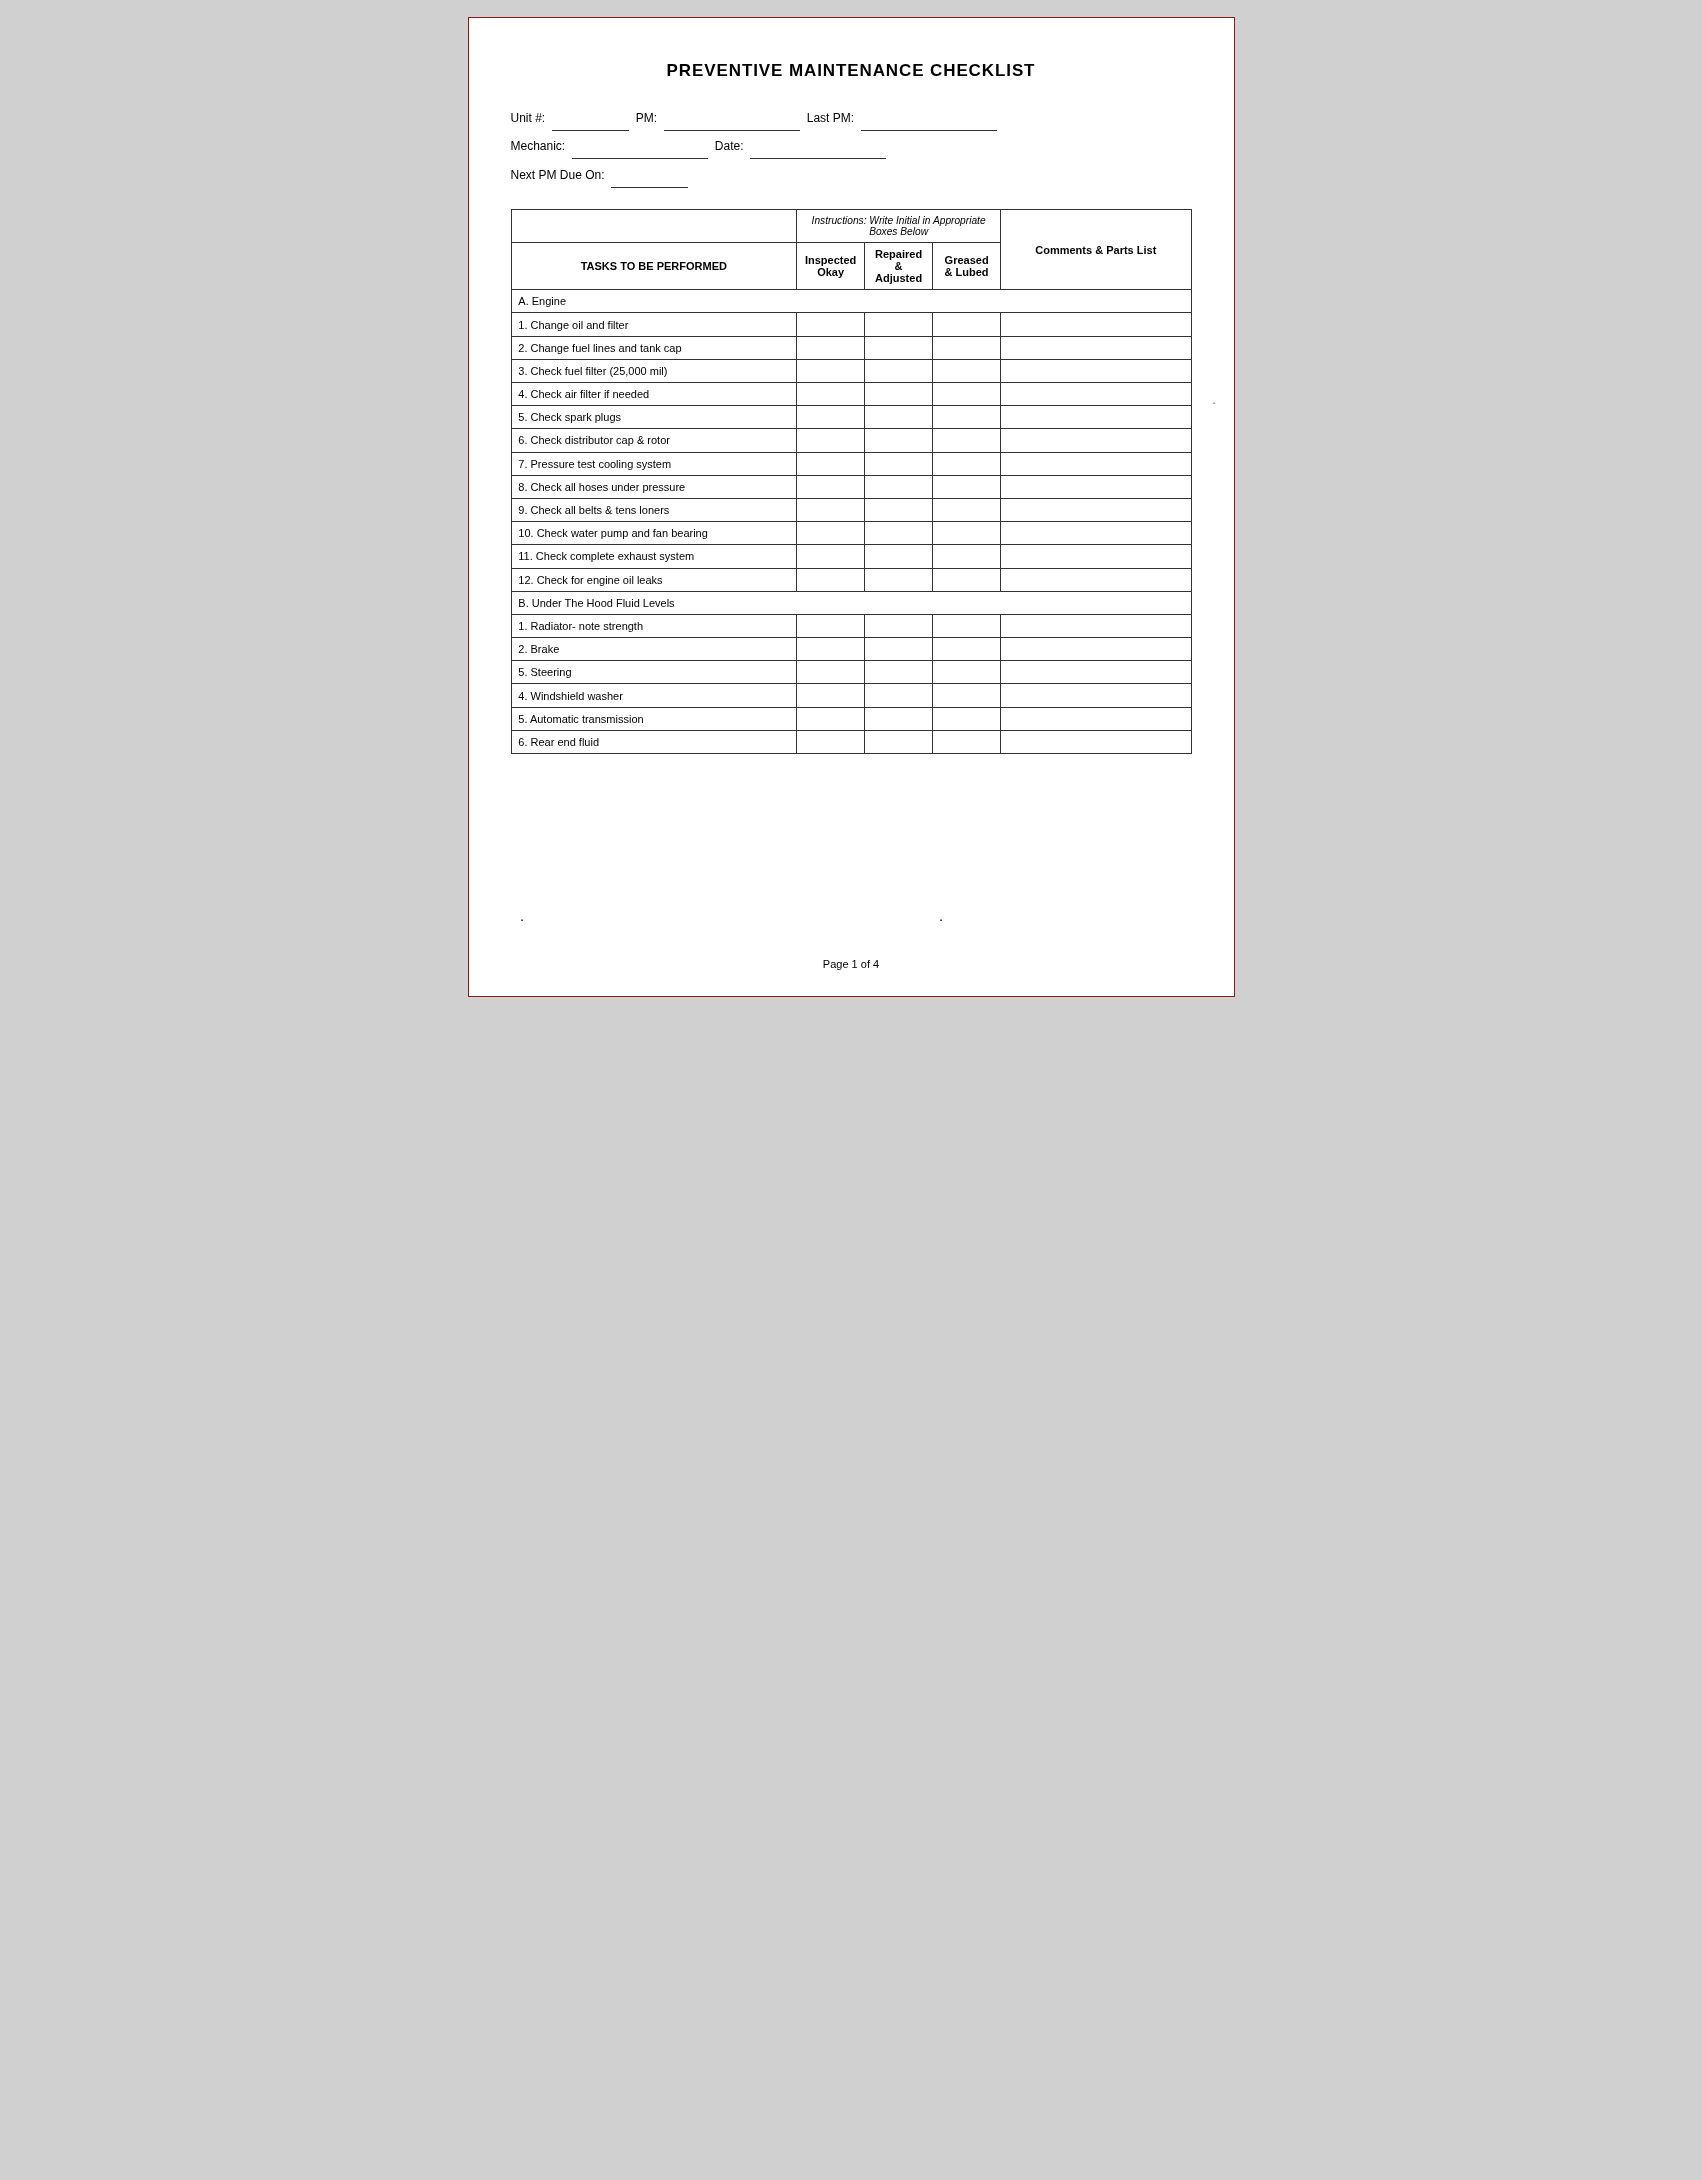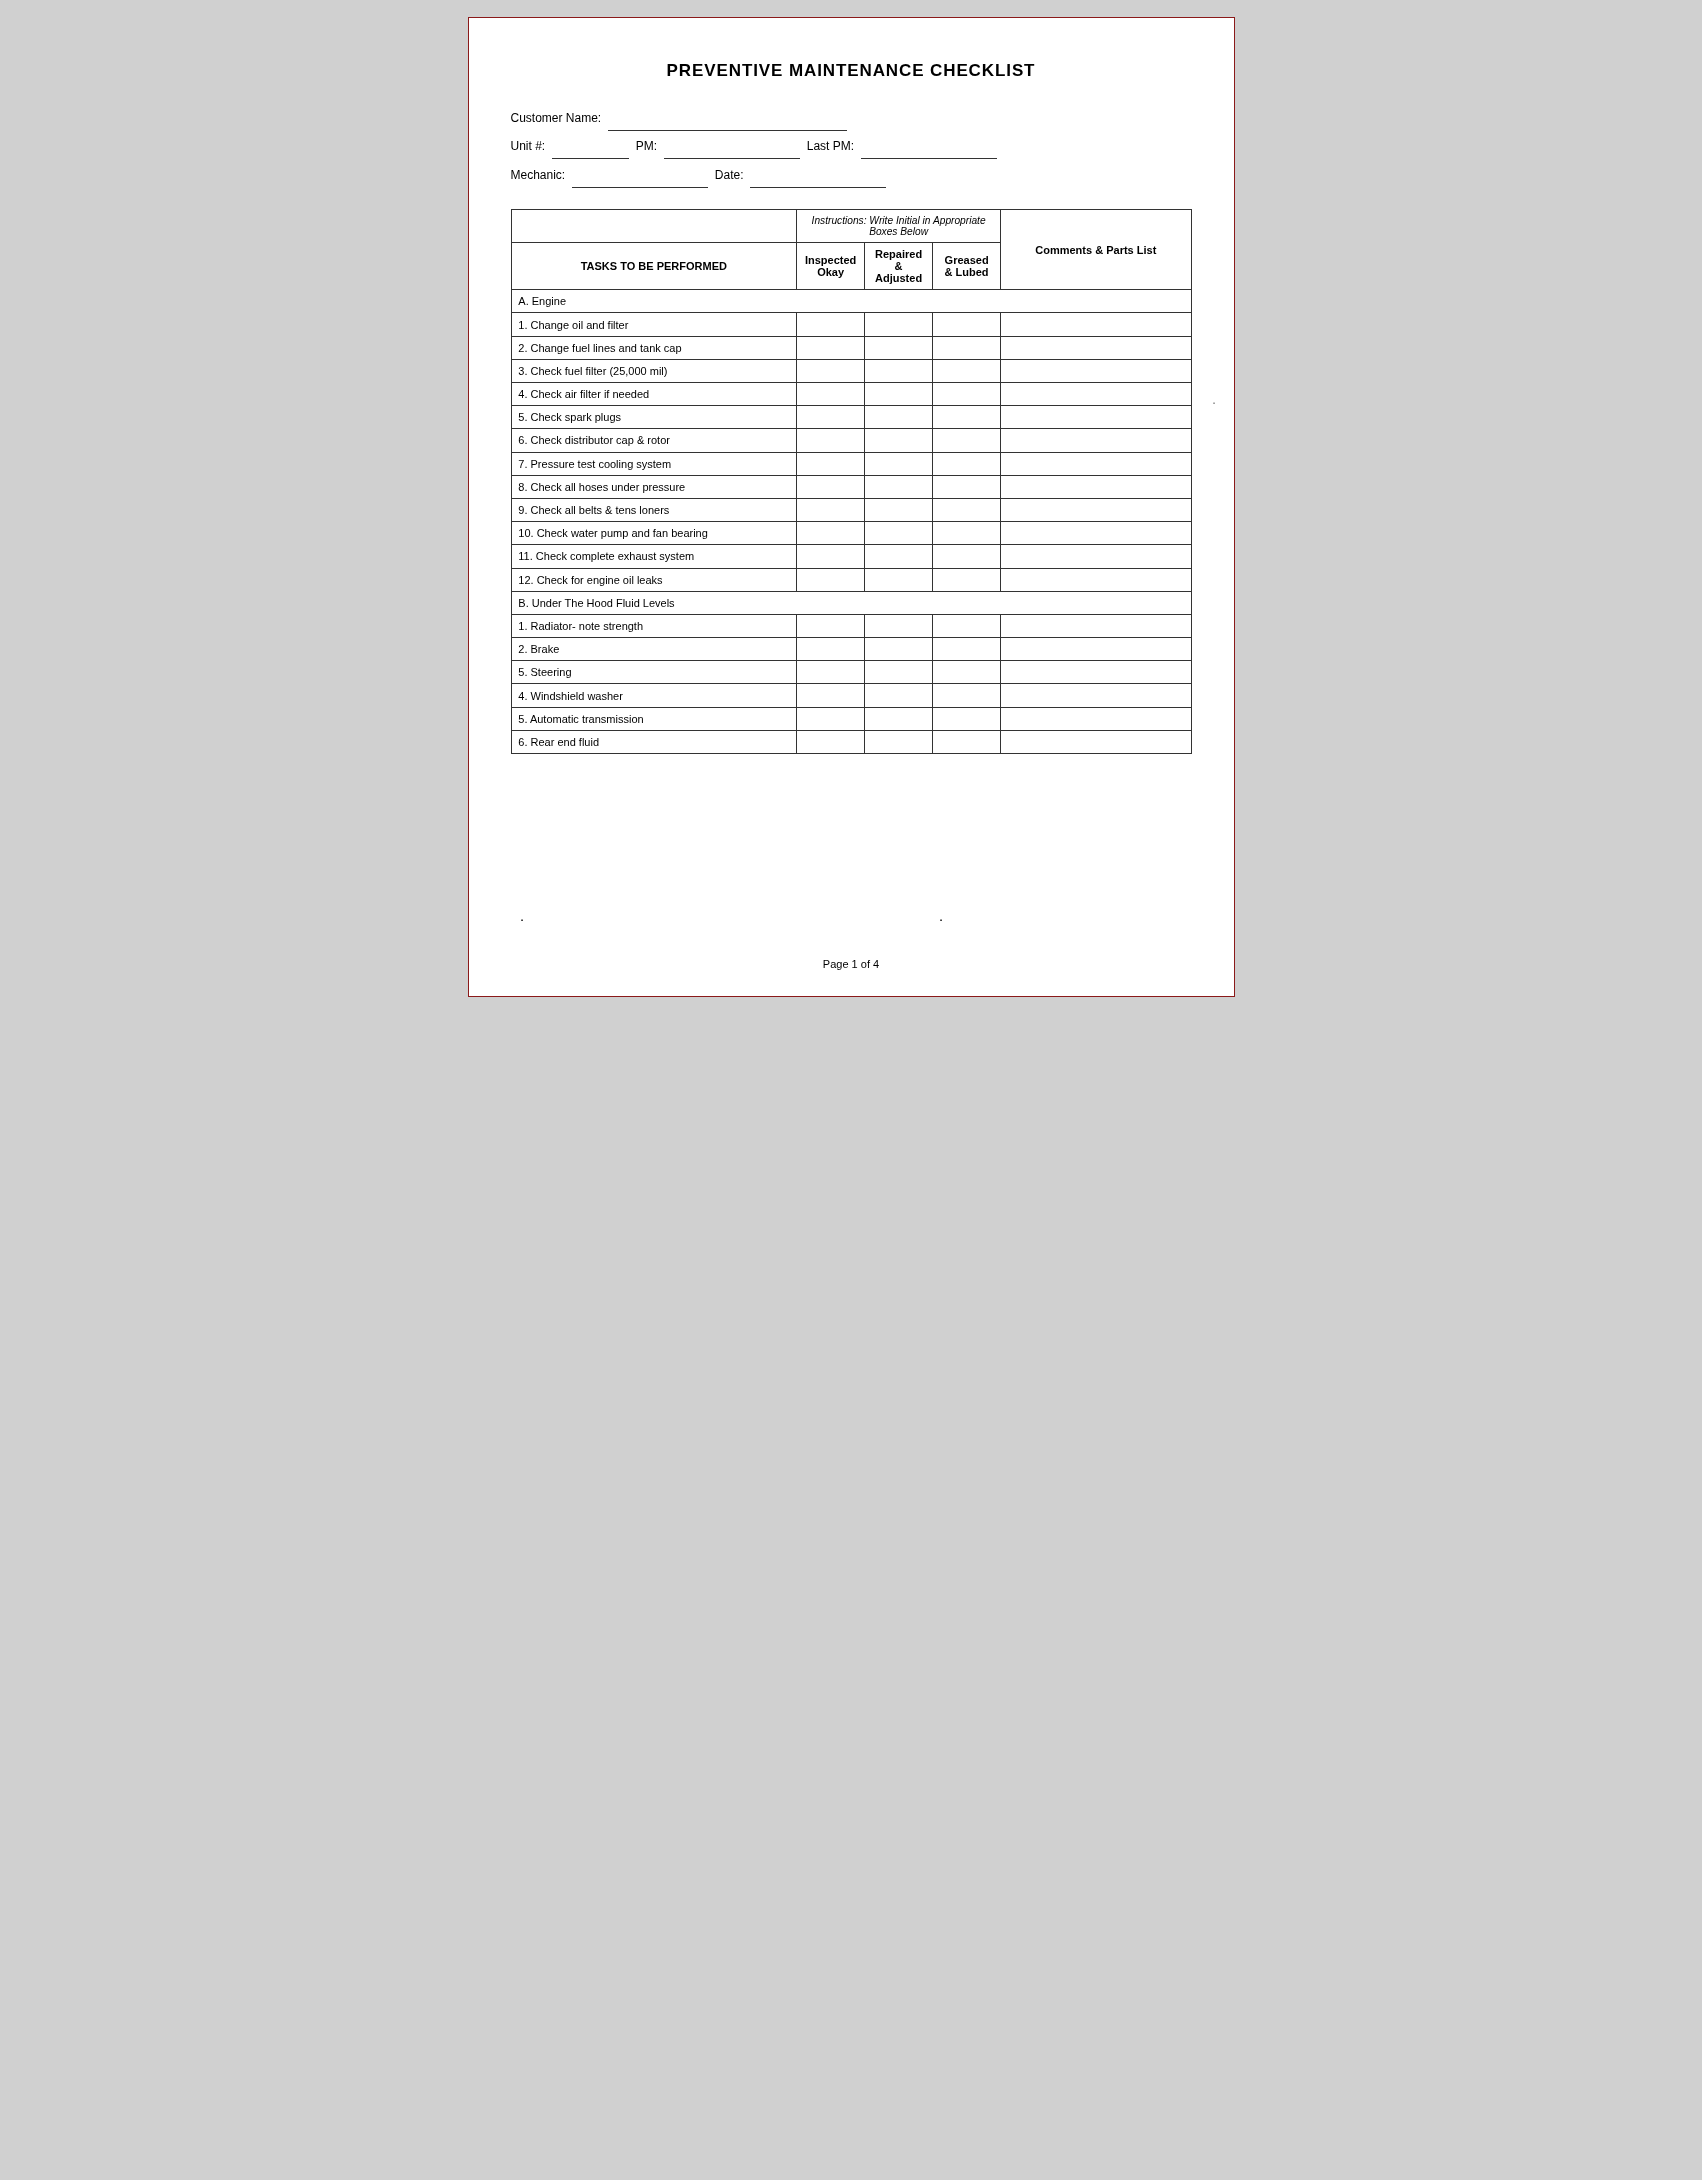--- a/index.html
+++ b/index.html
@@ -161,38 +161,38 @@
     }
   </style>
 </head>
 <body>
 
 <div class="page">
 
   <div class="title">PREVENTIVE MAINTENANCE CHECKLIST</div>
 
   <div class="form-section">
-    <div class="form-line">
-      <span>Customer Name:</span>
-      <span class="underline underline-long">&nbsp;</span>
-    </div>
     <div class="form-line">
       <span>Unit #:</span>
       <span class="underline underline-short">&nbsp;</span>
       <span>PM:</span>
       <span class="underline underline-medium">&nbsp;</span>
       <span>Last PM:</span>
       <span class="underline underline-medium">&nbsp;</span>
     </div>
     <div class="form-line">
       <span>Mechanic:</span>
       <span class="underline underline-medium">&nbsp;</span>
       <span>Date:</span>
       <span class="underline underline-medium">&nbsp;</span>
     </div>
+    <div class="form-line">
+      <span>Next PM Due On:</span>
+      <span class="underline underline-short">&nbsp;</span>
+    </div>
   </div>
 
   <table class="checklist-table">
     <thead>
       <tr>
         <td class="col-task"></td>
         <td colspan="3" class="header-instructions">Instructions:  Write Initial in Appropriate Boxes Below</td>
         <td class="col-comments" rowspan="2">
           <span class="col-header-text">Comments &amp; Parts List</span>
         </td>

